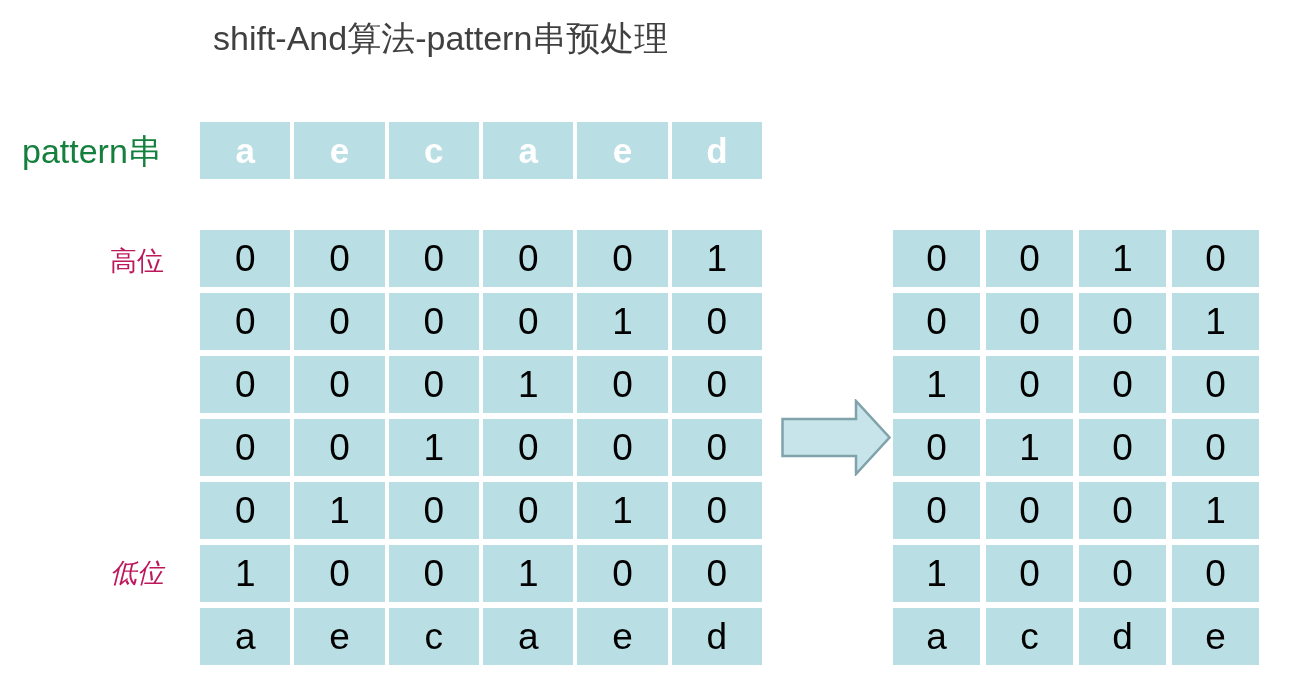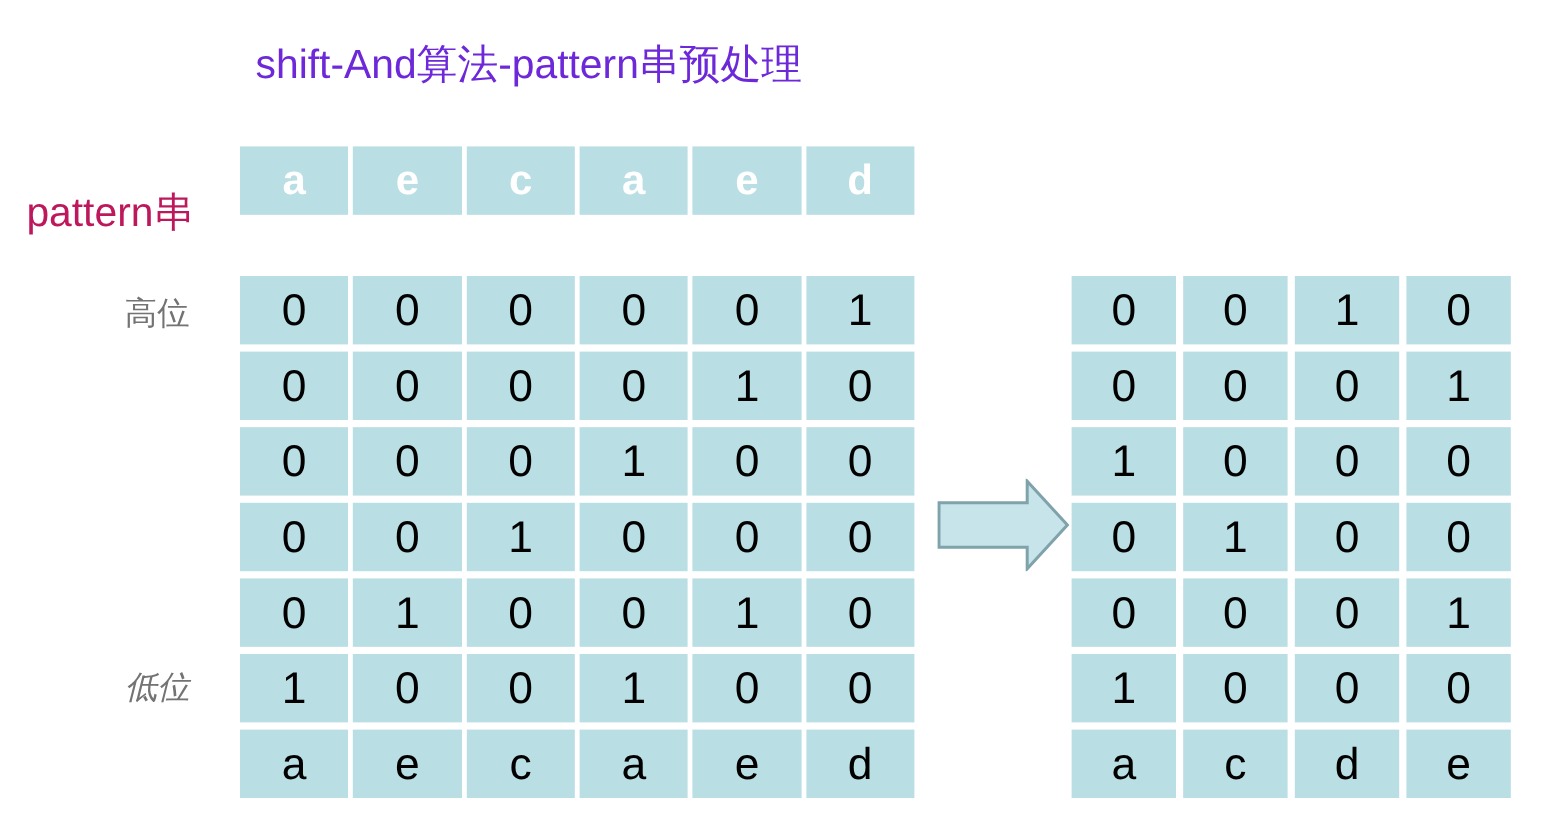--- a/index.html
+++ b/index.html
@@ -6,41 +6,40 @@
   html, body {
     width: 1296px; height: 691px;
     background: #ffffff;
     font-family: "Liberation Sans", "DejaVu Sans", sans-serif;
     overflow: hidden;
     position: relative;
   }
   .abs { position: absolute; }
 
   .title {
-    left: 213px; top: 36px;
+    left: 213px; top: 20px;
     font-size: 34px; line-height: 37px;
-    color: #6d28d9;
+    color: #404040;
     white-space: nowrap;
   }
 
   .pattern-label {
     left: 22px; top: 131px;
     font-size: 34px; line-height: 40px;
-    color: #be185d;
+    color: #15803d;
     white-space: nowrap;
-    margin-top: 26px;
   }
 
   .bit-pos-label {
     left: 104px;
     width: 66px;
     font-size: 27px; line-height: 32px;
-    color: #737373;
+    color: #be185d;
     font-family: "Liberation Serif", "DejaVu Serif", serif;
-    text-align: left;
+    text-align: center;
     white-space: nowrap;
   }
   .high { top: 245px; }
   .low  { top: 557px; font-style: italic; }
 
   .row-grid {
     display: grid;
     column-gap: 4px;
   }
   .cols6 { grid-template-columns: repeat(6, 1fr); width: 562px; }

